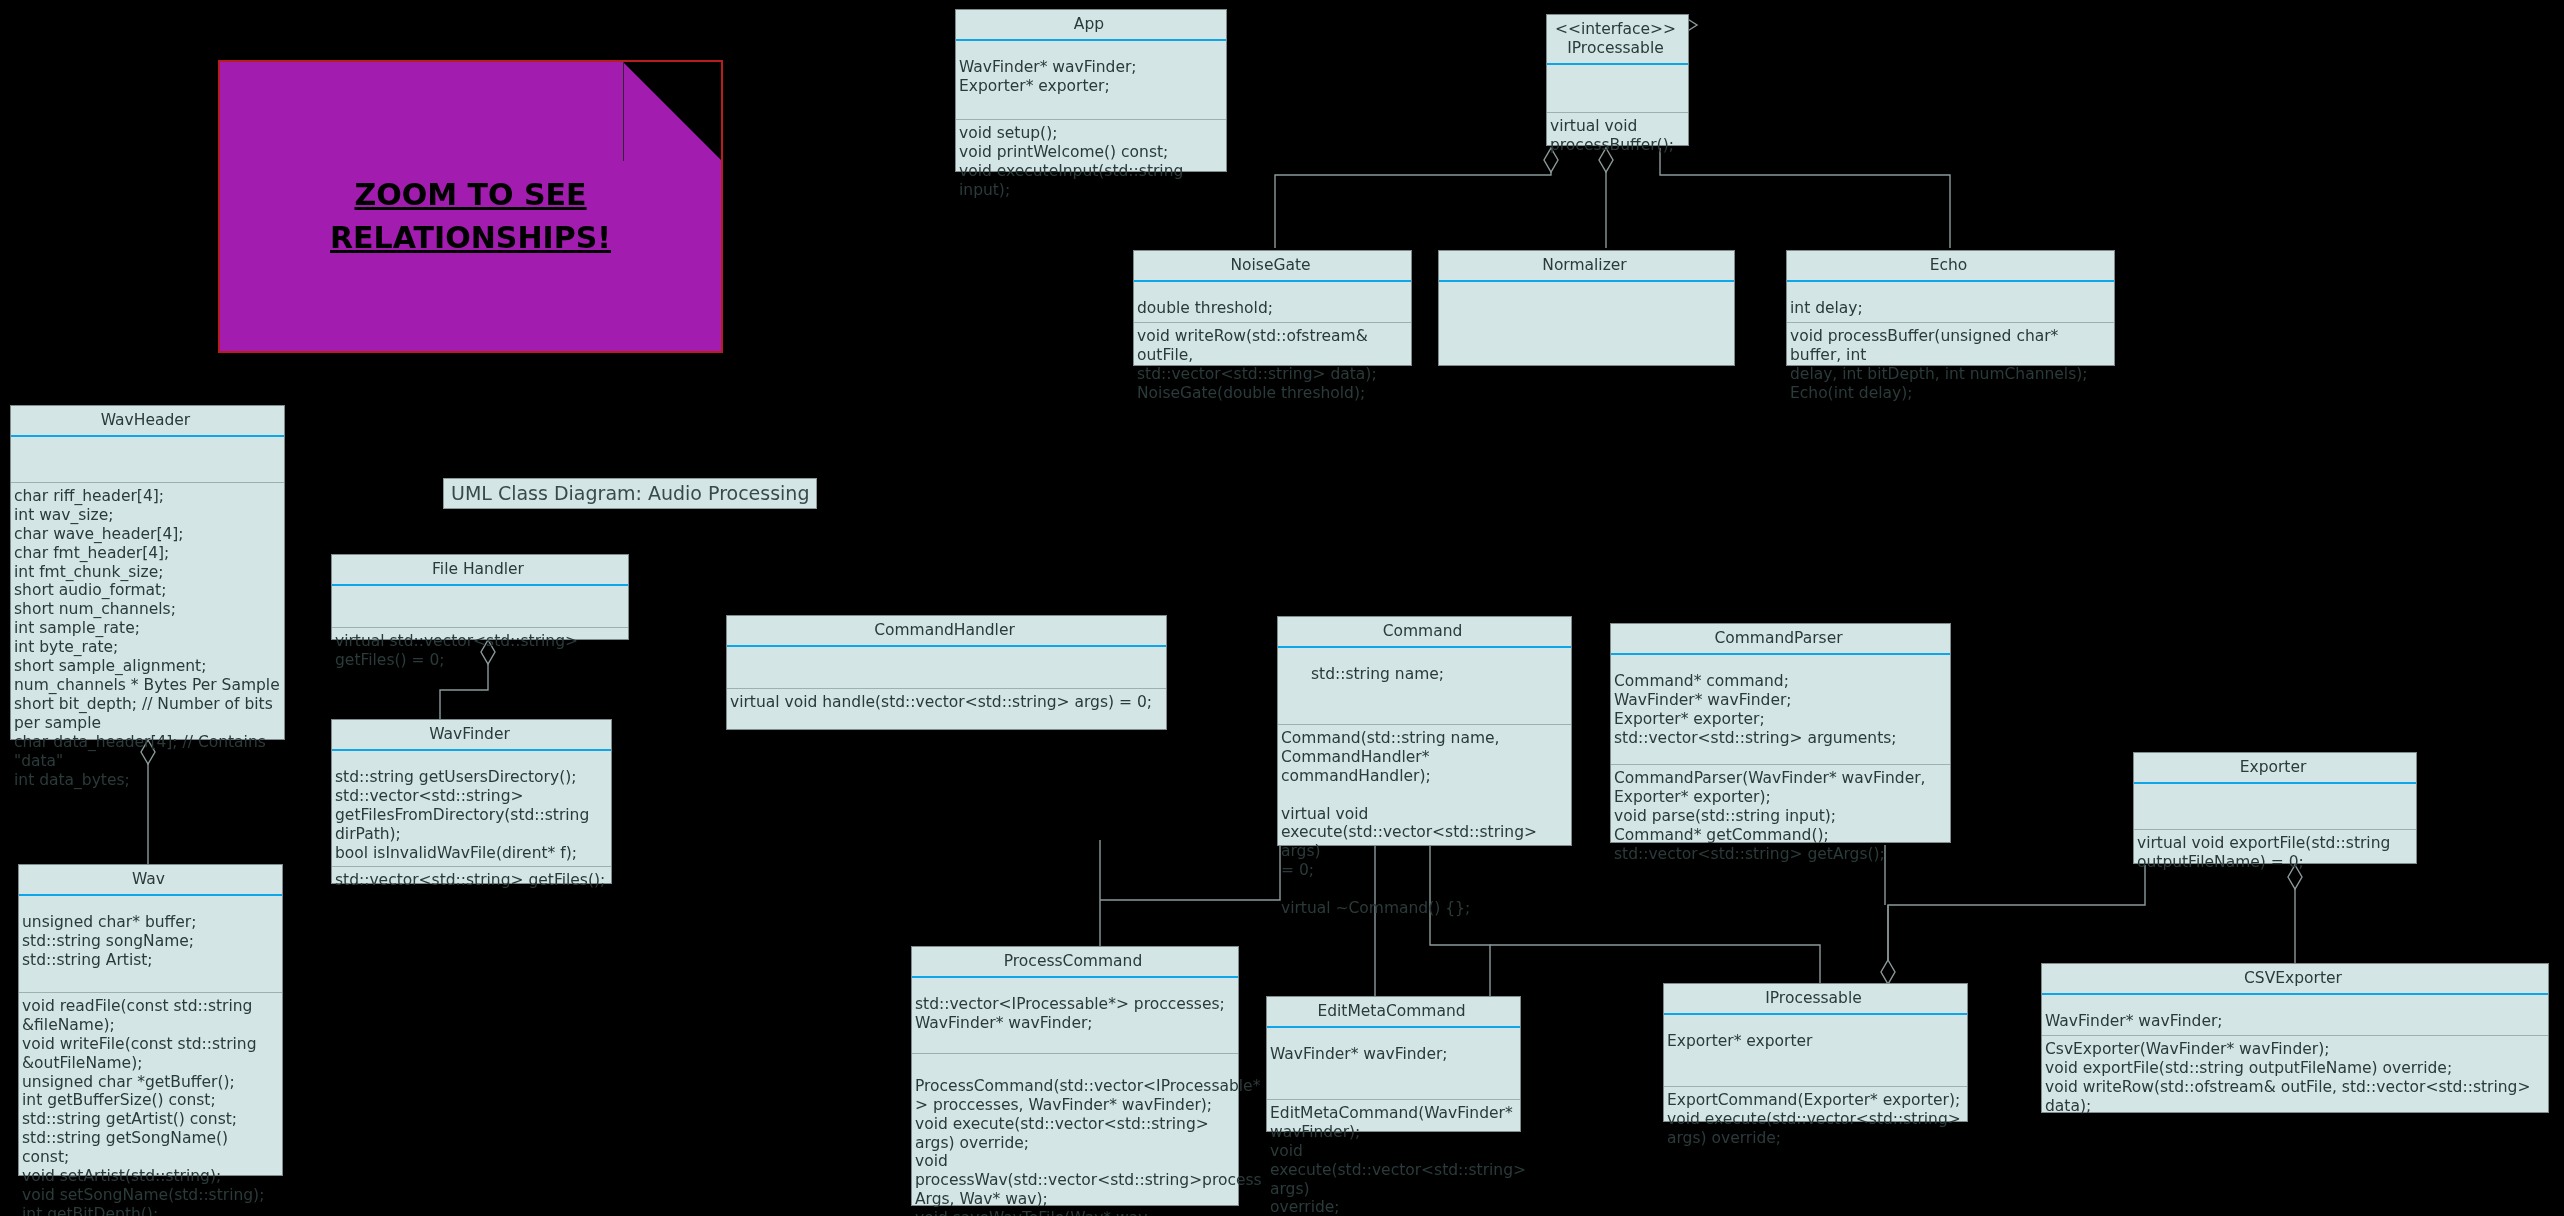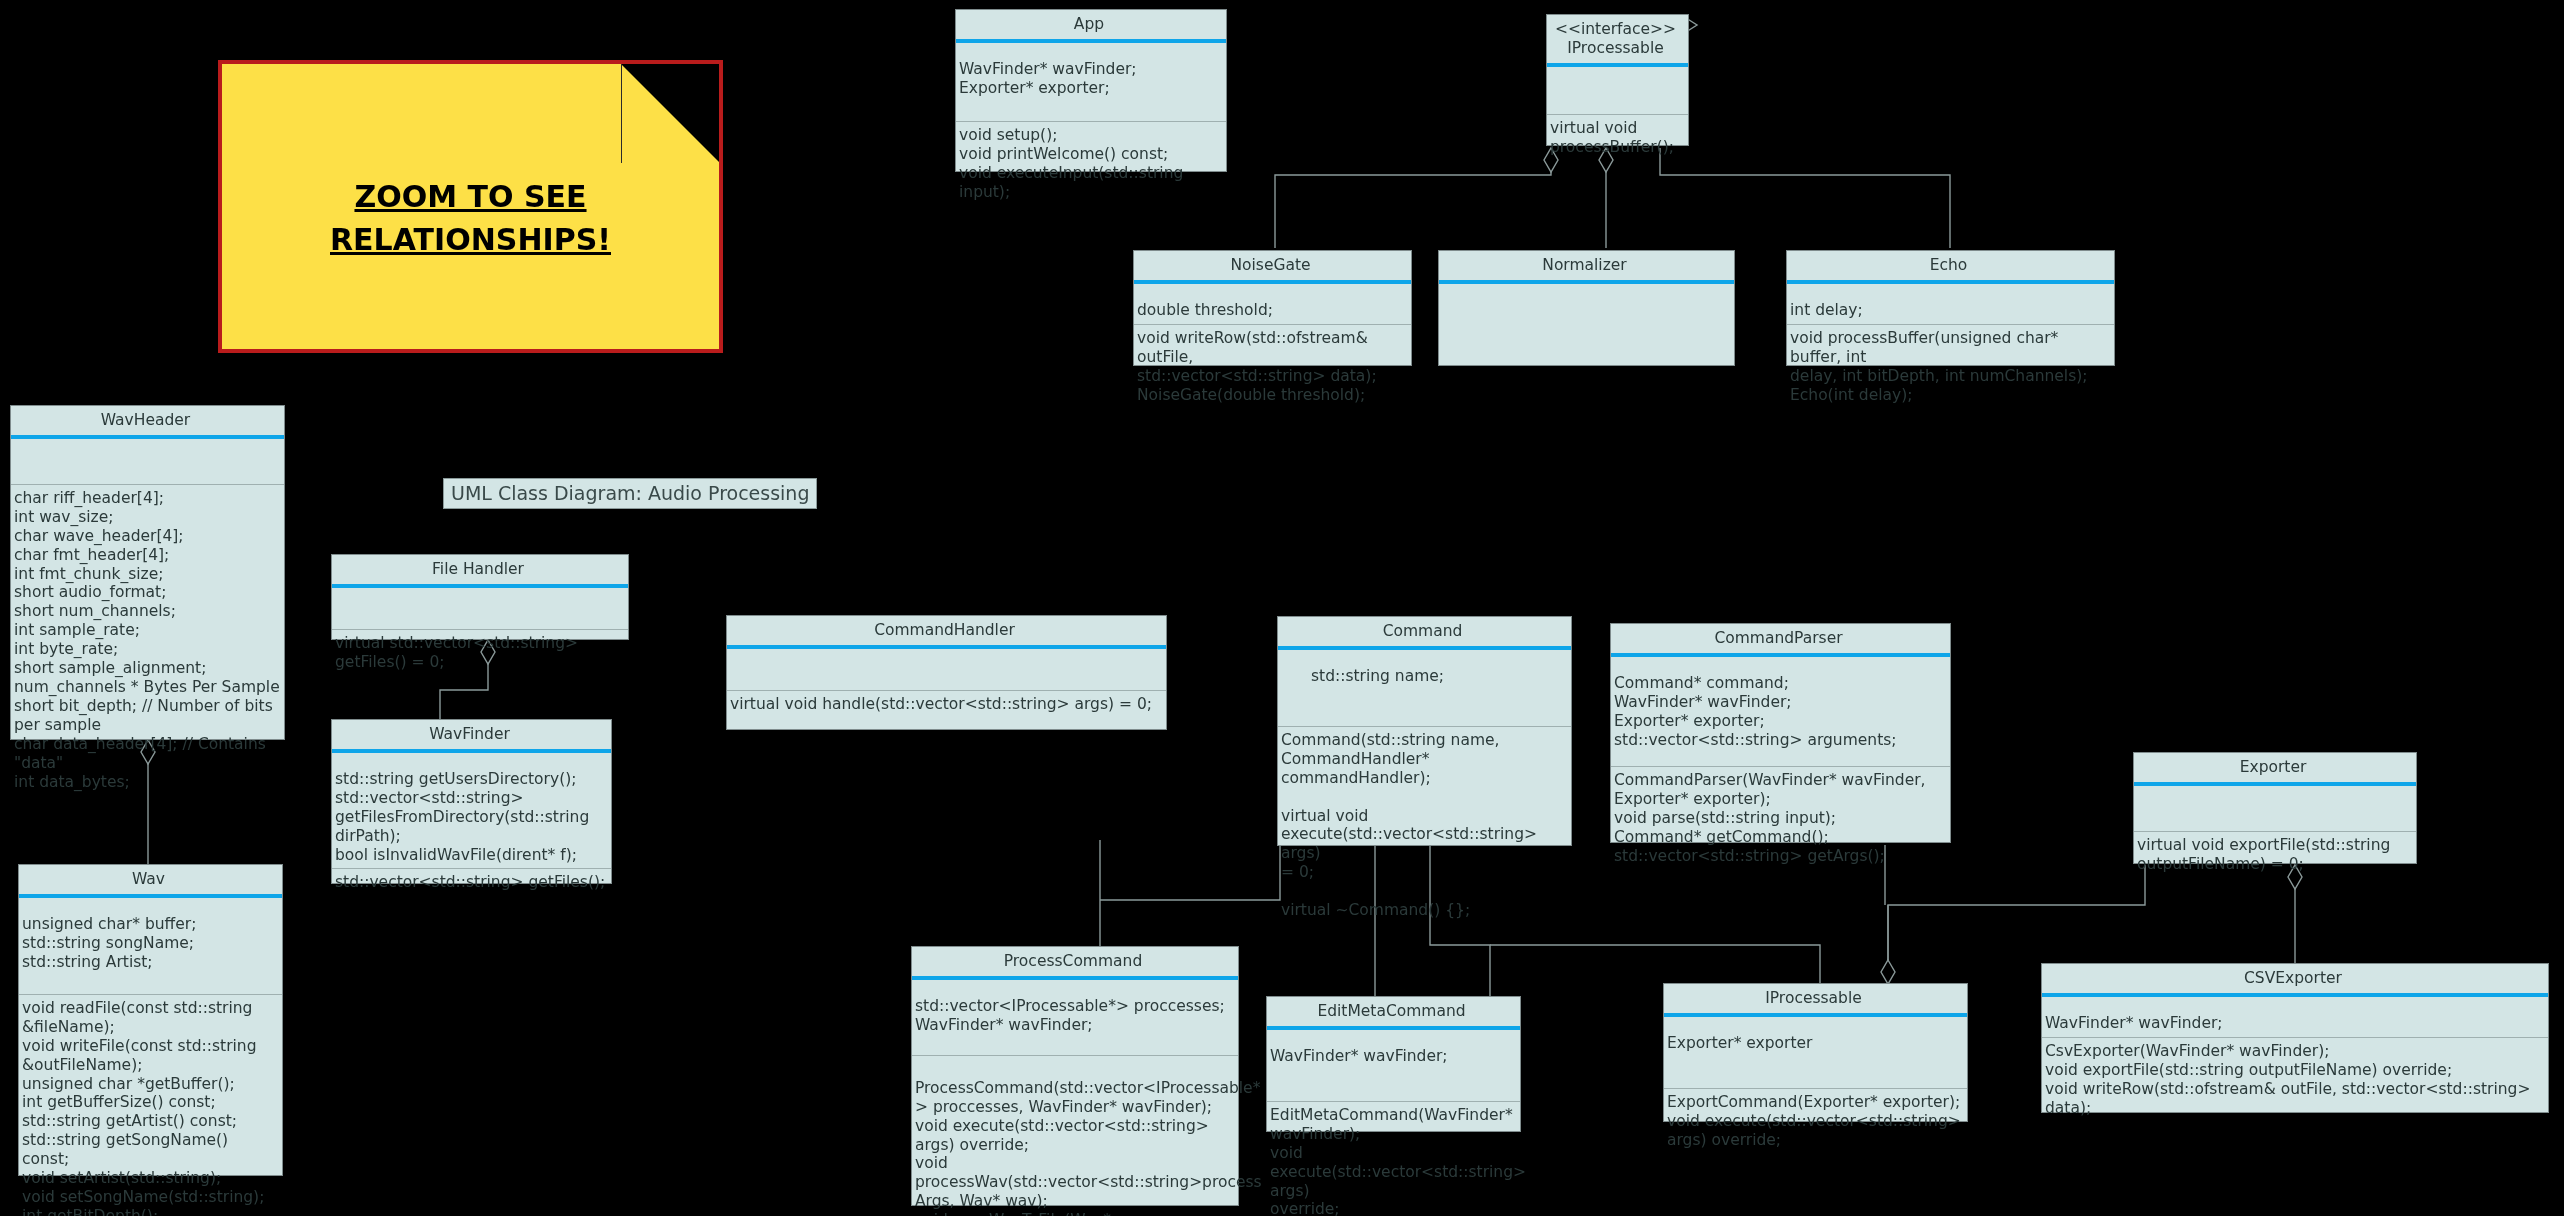--- a/index.html
+++ b/index.html
@@ -21,41 +21,41 @@
     background: #d3e5e5;
     border: 1px solid #7f8c8d;
     box-sizing: border-box;
     color: #2b3a3a;
     font-size: 15.5px;
     line-height: 1.22;
   }
   .uml-class .cls-title {
     text-align: center;
     padding: 5px 8px 5px 4px;
-    border-bottom: 4px solid #0ea5e9;
+    border-bottom: 2px solid #0ea5e9;
     white-space: pre-line;
   }
   .uml-class .cls-attrs {
     padding: 4px 3px 4px 3px;
     border-bottom: 1px solid #9fb0b0;
     white-space: pre-line;
     margin-top: 13px;
   }
   .uml-class .cls-ops {
     padding: 4px 3px 4px 3px;
     white-space: pre-line;
   }
   .uml-class .empty-sec {
     min-height: 20px;
   }
   
   .uml-note {
     position: absolute;
-    background: #fde047;
-    border: 4px solid #b91c1c;
+    background: #a21caf;
+    border: 2px solid #b91c1c;
     box-sizing: border-box;
     padding-left: 41px;
   }
   .uml-note .fold {
     position: absolute;
     right: 0;
     top: 0;
     width: 0;
     height: 0;
     border-left: 98px solid transparent;

